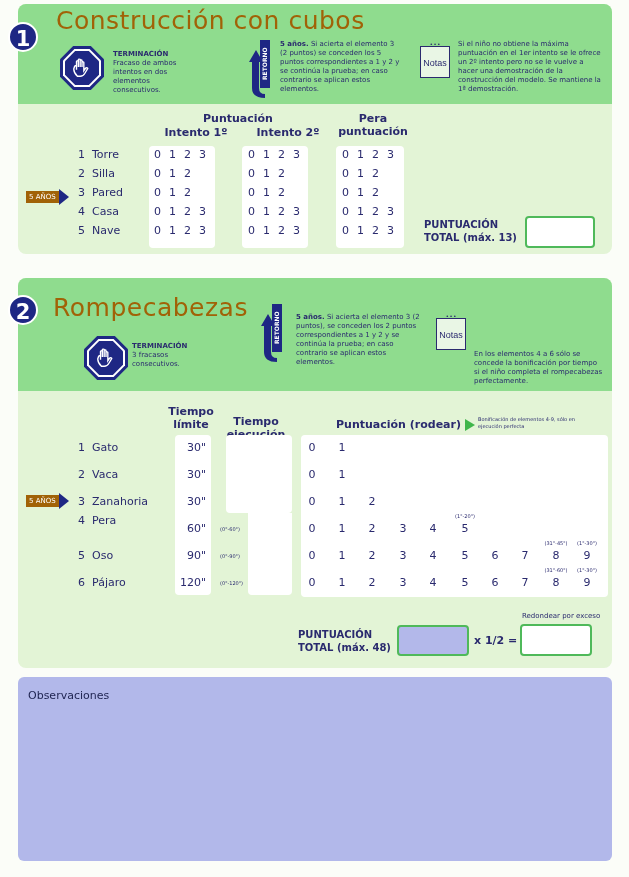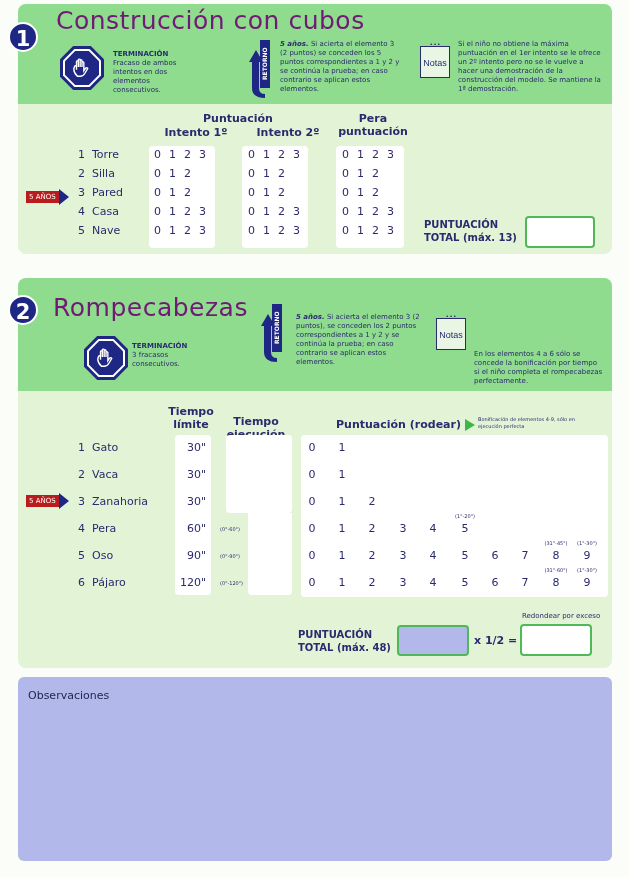--- a/index.html
+++ b/index.html
@@ -12,21 +12,21 @@
 
   .banner { position: absolute; left: 0; top: 0; width: 100%; background: #8fdc8e; border-radius: 8px 8px 0 0; }
   #s1 .banner { height: 100px; }
   #s2 .banner { height: 113px; }
 
   .num-badge { position: absolute; width: 30px; height: 30px; border-radius: 50%; background: #1e2784; color: #fff;
     font-weight: bold; font-size: 21px; text-align: center; line-height: 30px; border: 2px solid #fff; }
   #s1 .num-badge { left: -10px; top: 18px; }
   #s2 .num-badge { left: -10px; top: 17px; }
 
-  .sec-title { position: absolute; color: #701a75; font-size: 25px; letter-spacing: 0.5px; }
+  .sec-title { position: absolute; color: #a16207; font-size: 25px; letter-spacing: 0.5px; }
   #s1 .sec-title { left: 38px; top: 2px; }
   #s2 .sec-title { left: 35px; top: 15px; }
 
   .stop-sign { position: absolute; width: 44px; height: 44px; background: #1e2784;
     clip-path: polygon(30% 0, 70% 0, 100% 30%, 100% 70%, 70% 100%, 30% 100%, 0 70%, 0 30%);
     display: flex; align-items: center; justify-content: center; }
   .stop-sign::before { content: ""; position: absolute; inset: 3px; background: #fff;
     clip-path: polygon(30% 0, 70% 0, 100% 30%, 100% 70%, 70% 100%, 30% 100%, 0 70%, 0 30%); }
   .stop-sign::after { content: ""; position: absolute; inset: 5px; background: #1e2784;
     clip-path: polygon(30% 0, 70% 0, 100% 30%, 100% 70%, 70% 100%, 30% 100%, 0 70%, 0 30%); }
@@ -39,37 +39,37 @@
   #s1 .term-block { left: 95px; top: 46px; width: 75px; }
   #s2 .term-block { left: 114px; top: 64px; width: 75px; }
 
   .retorno { position: absolute; width: 24px; height: 58px; }
   #s1 .retorno { left: 228px; top: 36px; }
   #s2 .retorno { left: 240px; top: 26px; }
   .retorno .label { position: absolute; right: 0; top: 0; width: 10px; height: 48px; background: #1e2784; color: #fff;
     font-size: 6px; font-weight: bold; writing-mode: vertical-rl; transform: rotate(180deg); text-align: center; line-height: 10px; }
 
   .retorno-text { position: absolute; font-size: 7px; line-height: 9px; color: #2a2a6e; }
-  .retorno-text b { font-weight: bold; font-style: italic; }
+  .retorno-text b { font-weight: bold; }
   #s1 .retorno-text { left: 262px; top: 36px; width: 120px; }
   #s2 .retorno-text { left: 278px; top: 35px; width: 125px; }
 
   .notas { position: absolute; width: 30px; height: 32px; background: #e9f6e5; border: 1px solid #2a2a6e;
     font-family: "Liberation Sans", sans-serif; font-size: 9px; text-align: center; line-height: 32px; color: #2a2a6e; }
   .notas::before { content: "• • •"; position: absolute; top: -7px; left: 0; width: 100%; font-size: 6px; line-height: 8px; color: #2a2a6e; }
   #s1 .notas { left: 402px; top: 42px; }
   #s2 .notas { left: 418px; top: 40px; }
 
   .notas-text { position: absolute; font-size: 7px; line-height: 9px; color: #2a2a6e; }
   #s1 .notas-text { left: 440px; top: 36px; width: 145px; }
   #s2 .notas-text { left: 456px; top: 40px; width: 130px; margin-top: 32px; }
 
   .hdr { position: absolute; font-size: 11px; text-align: center; color: #2a2a6e; font-weight: bold; line-height: 13px; }
   .arrow-5 { position: absolute; height: 14px; display: flex; align-items: center; }
-  .arrow-5 .lbl { background: #b91c1c; color: #fff; font-size: 7px; padding: 0 3px; height: 12px; line-height: 12px; }
+  .arrow-5 .lbl { background: #a16207; color: #fff; font-size: 7px; padding: 0 3px; height: 12px; line-height: 12px; }
   .arrow-5 .tip { width: 0; height: 0; border-top: 8px solid transparent; border-bottom: 8px solid transparent; border-left: 10px solid #1e2784; }
 
   .item-row { position: absolute; font-size: 11px; color: #2a2a6e; }
   .item-row .n { display: inline-block; width: 14px; }
 
   .score-box { position: absolute; background: #fff; border-radius: 4px; }
   .score-row { position: absolute; font-size: 11px; color: #2a2a6e; display: flex; }
   .score-row span { display: inline-block; width: 15px; }
 
   .total-label { position: absolute; font-size: 10px; font-weight: bold; color: #2a2a6e; line-height: 13px; }
@@ -279,21 +279,21 @@
       <div class="p-cell p-row" style="left: 313px; top: 163px;"><span>1</span></div>
       <div class="item-row" style="left: 60px; top: 190px;"><span class="n">2</span><span>Vaca</span></div>
       <div class="t-limit" style="left: 160px; top: 190px;">30"</div>
       <div class="p-cell p-row" style="left: 283px; top: 190px;"><span>0</span></div>
       <div class="p-cell p-row" style="left: 313px; top: 190px;"><span>1</span></div>
       <div class="item-row" style="left: 60px; top: 217px;"><span class="n">3</span><span>Zanahoria</span></div>
       <div class="t-limit" style="left: 160px; top: 217px;">30"</div>
       <div class="p-cell p-row" style="left: 283px; top: 217px;"><span>0</span></div>
       <div class="p-cell p-row" style="left: 313px; top: 217px;"><span>1</span></div>
       <div class="p-cell p-row" style="left: 343px; top: 217px;"><span>2</span></div>
-      <div class="item-row" style="left: 60px; top: 244px;"><span class="n">4</span><span>Pera</span></div>
+      <div class="item-row" style="left: 60px; top: 236px;"><span class="n">4</span><span>Pera</span></div>
       <div class="t-limit" style="left: 160px; top: 244px;">60"</div>
       <div class="t-range" style="left: 202px; top: 248px;">(0"-60")</div>
       <div class="p-cell p-row" style="left: 283px; top: 244px;"><span>0</span></div>
       <div class="p-cell p-row" style="left: 313px; top: 244px;"><span>1</span></div>
       <div class="p-cell p-row" style="left: 343px; top: 244px;"><span>2</span></div>
       <div class="p-cell p-row" style="left: 374px; top: 244px;"><span>3</span></div>
       <div class="p-cell p-row" style="left: 404px; top: 244px;"><span>4</span></div>
       <div class="p-cell p-row" style="left: 436px; top: 244px;"><span>5</span><sup>(1"-20")</sup></div>
       <div class="item-row" style="left: 60px; top: 271px;"><span class="n">5</span><span>Oso</span></div>
       <div class="t-limit" style="left: 160px; top: 271px;">90"</div>

